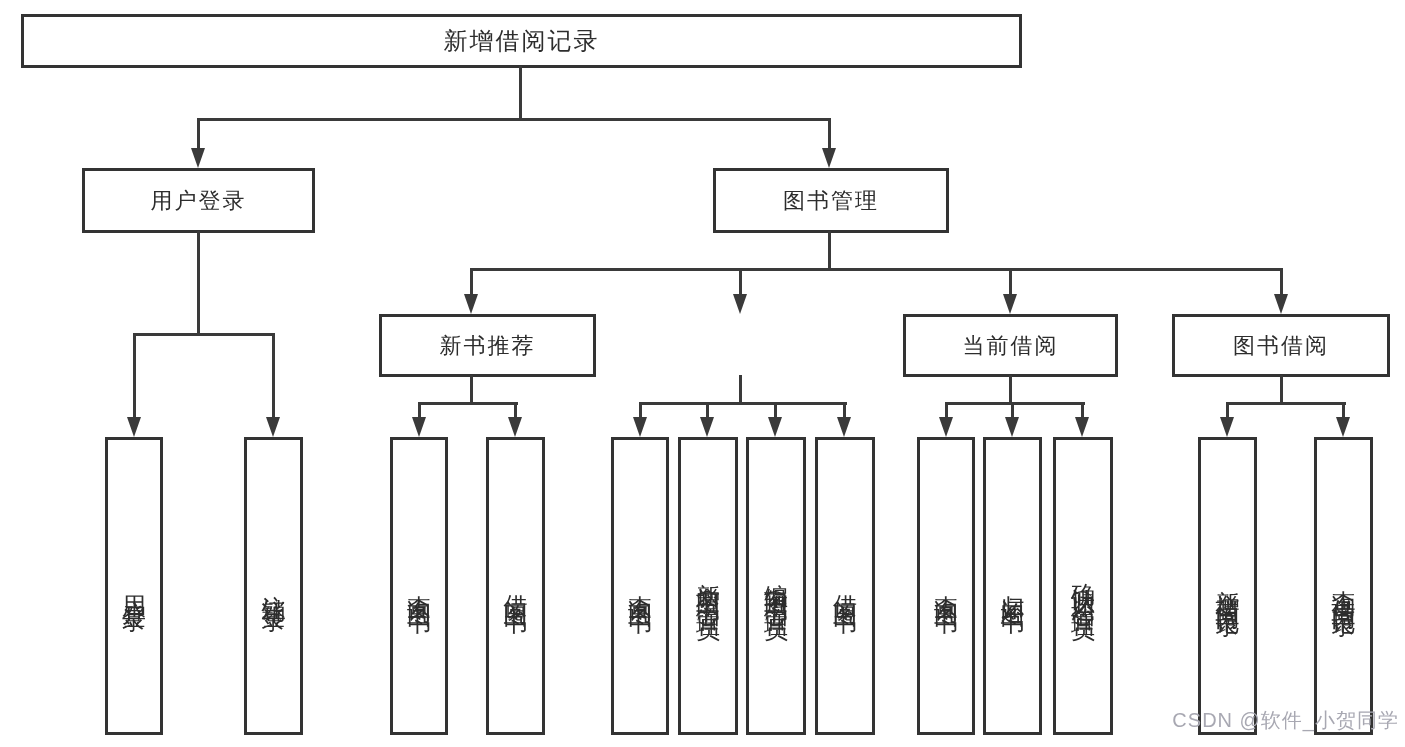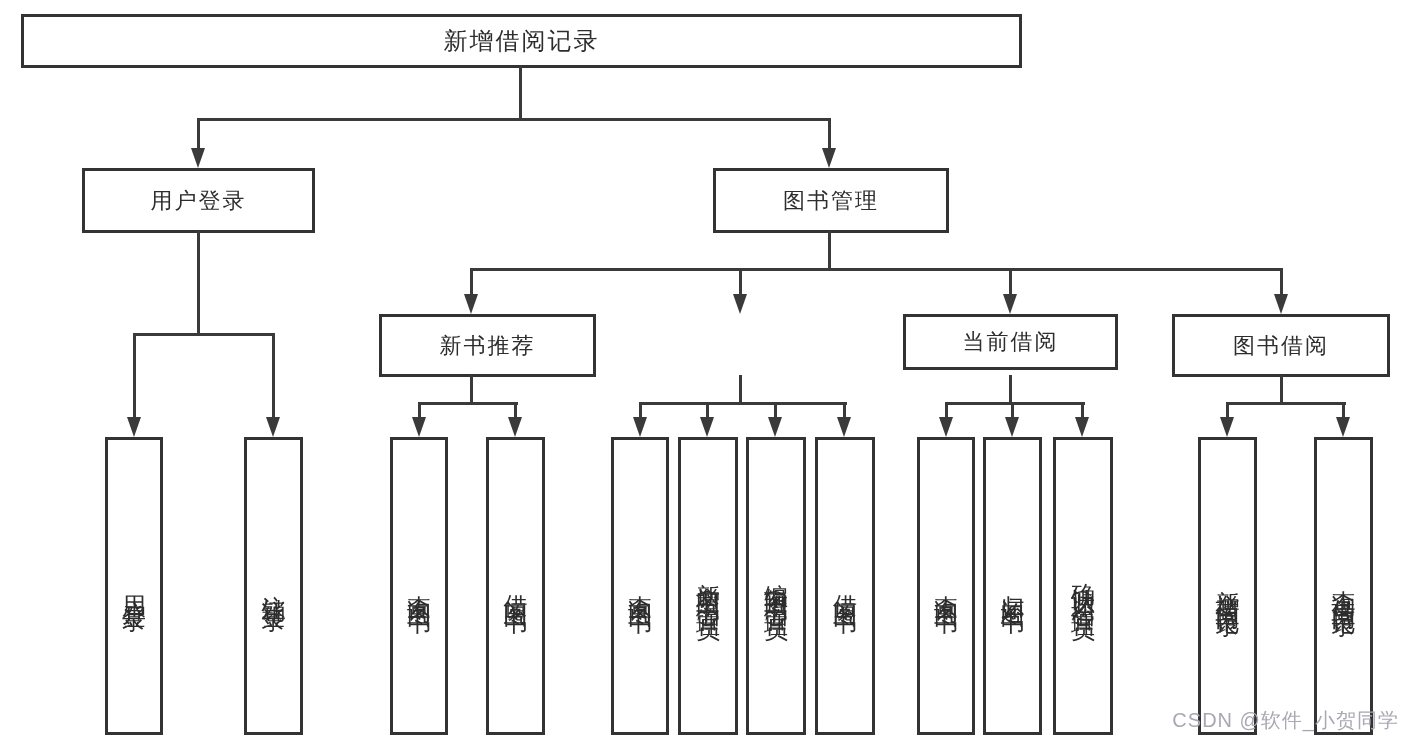--- a/index.html
+++ b/index.html
@@ -48,21 +48,21 @@
   <div class="node lvl2" style="left:82px;top:168px;width:233px;height:65px">
     <span>用户登录</span>
   </div>
   <div class="node lvl2" style="left:713px;top:168px;width:236px;height:65px">
     <span>图书管理</span>
   </div>
 
   <div class="node lvl3" style="left:379px;top:314px;width:217px;height:63px">
     <span>新书推荐</span>
   </div>
-  <div class="node lvl3" style="left:903px;top:314px;width:215px;height:56px">
+  <div class="node lvl3" style="left:903px;top:314px;width:215px;height:63px">
     <span>当前借阅</span>
   </div>
   <div class="node lvl3" style="left:1172px;top:314px;width:218px;height:63px">
     <span>图书借阅</span>
   </div>
 
   <div class="node leaf" style="left:105px;top:437px;width:58px;height:298px">
     <span class="vtext">用户登录</span>
   </div>
   <div class="node leaf" style="left:244px;top:437px;width:59px;height:298px">

